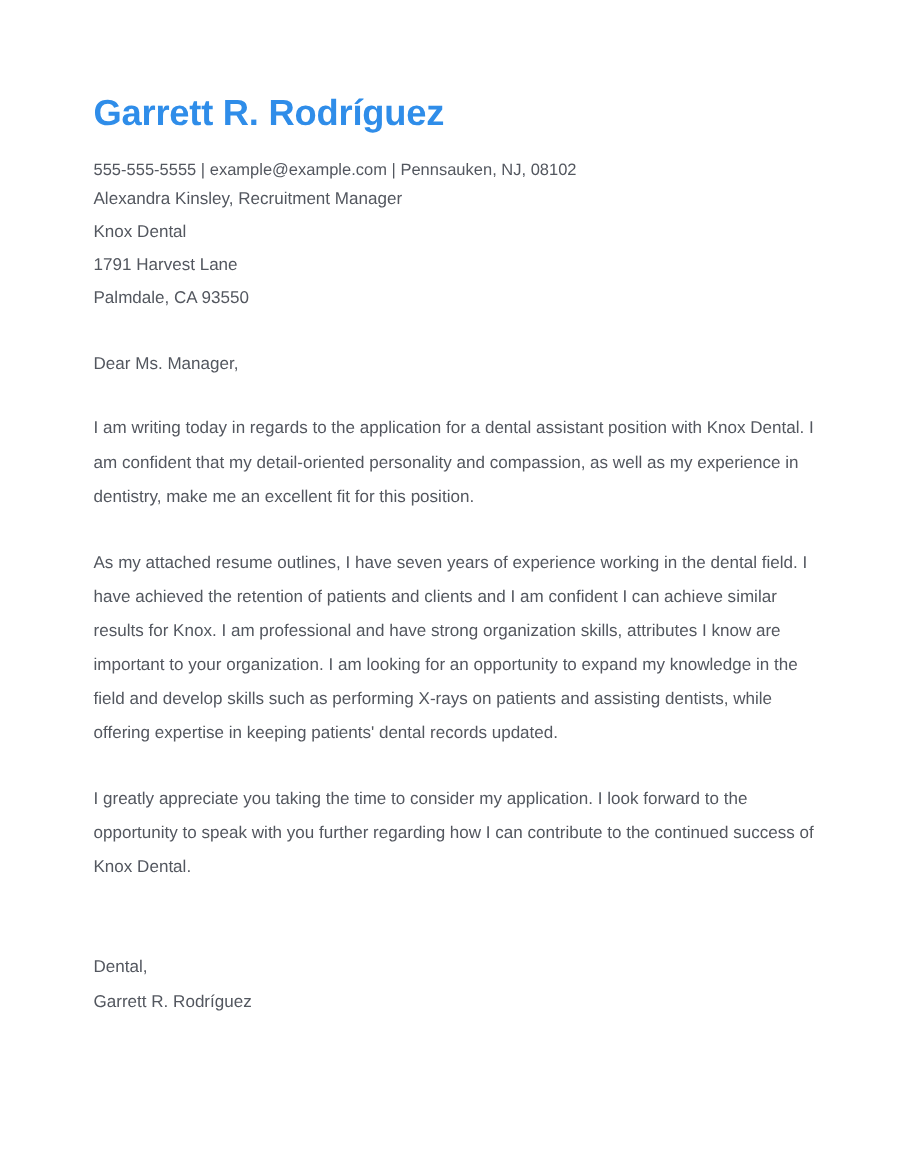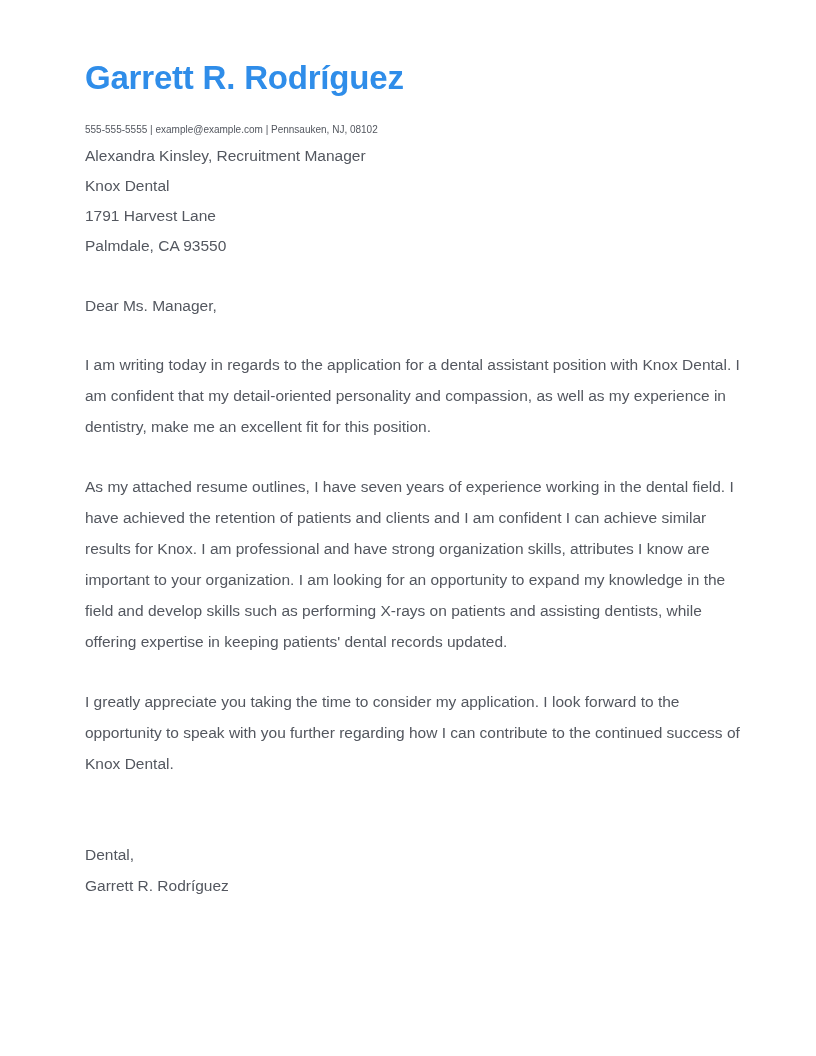--- a/index.html
+++ b/index.html
@@ -13,32 +13,32 @@
   }
   .page {
     width: 816px;
     height: 1056px;
     background: var(--page-bg);
     font-family: "Liberation Sans", sans-serif;
     color: var(--body-text);
     overflow: hidden;
   }
   .content {
-    padding: 58px 76px 0 85px;
+    padding: 83px 76px 0 85px;
   }
   .candidate-name {
     font-size: 33px;
     font-weight: 700;
     color: var(--accent);
     letter-spacing: -0.2px;
     line-height: 1.2;
   }
   .contact-line {
     margin-top: 22px;
-    font-size: 10px;
+    font-size: 15px;
     line-height: 20px;
     color: var(--body-text);
   }
   .date-line {
     margin-top: 54px;
     font-size: 15.5px;
     line-height: 30px;
   }
   .recipient-block {
     margin-top: 1px;

